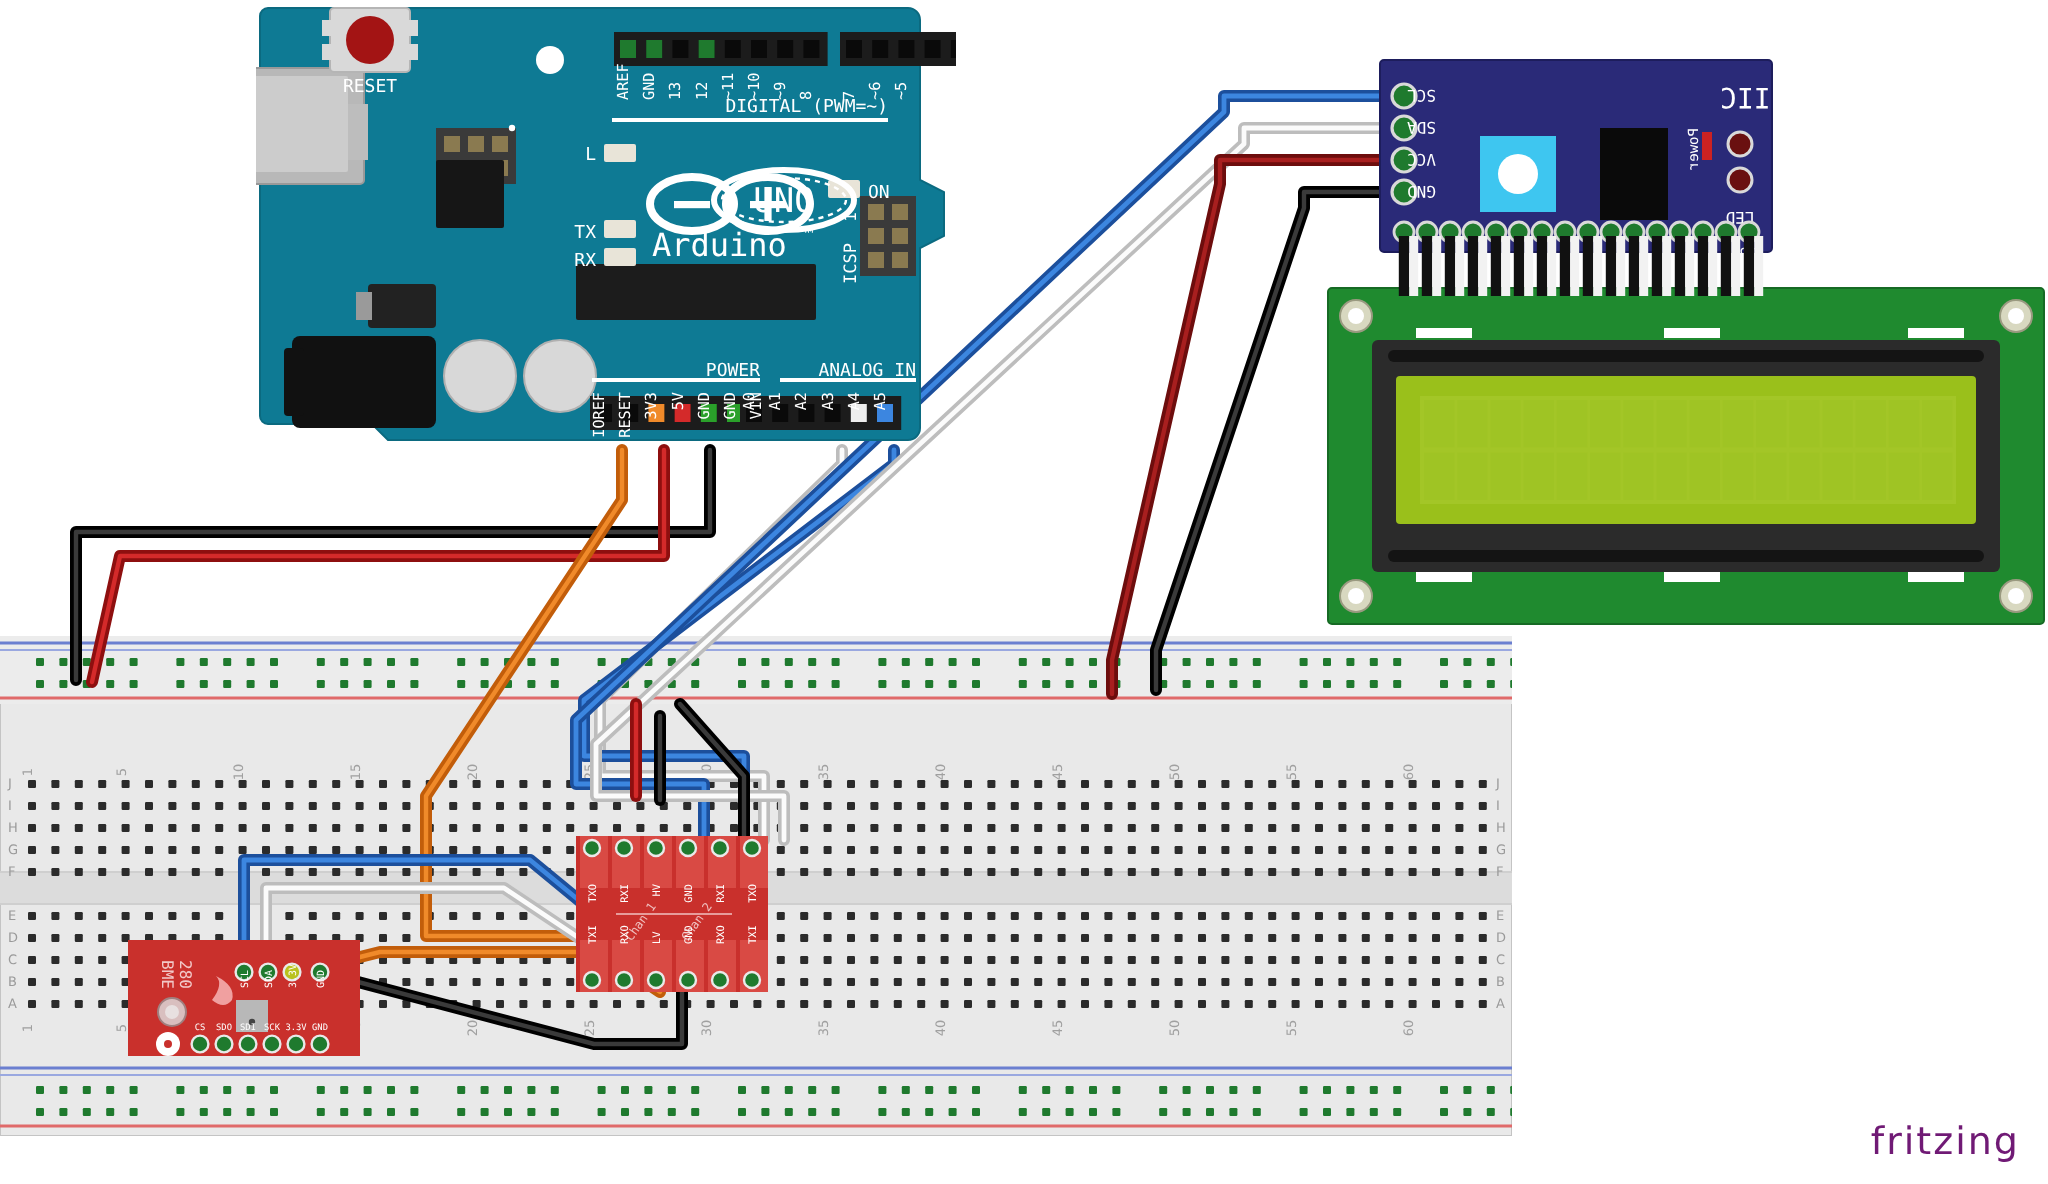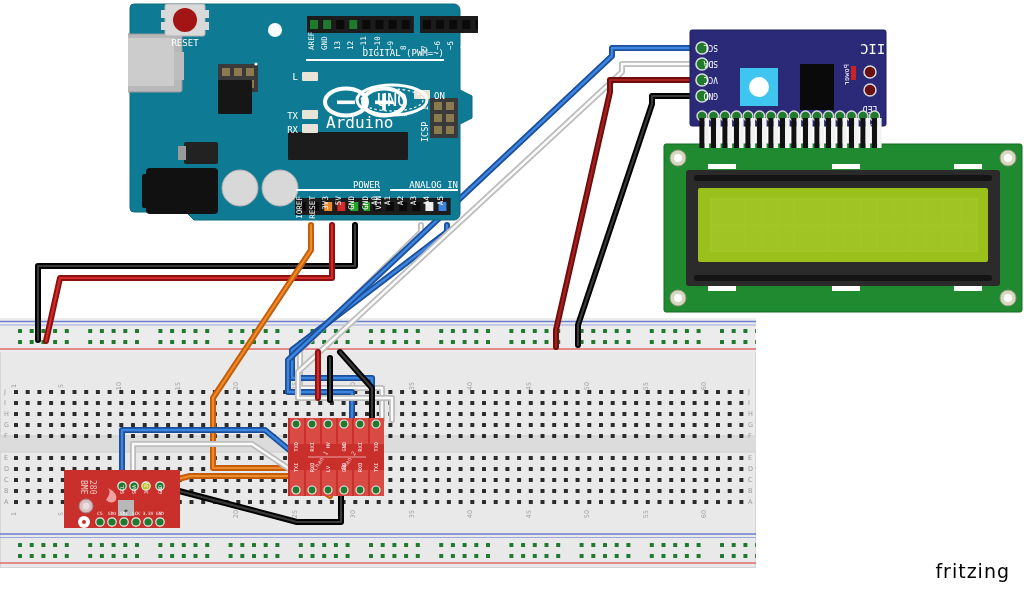--- a/index.html
+++ b/index.html
@@ -2,21 +2,21 @@
 <html><head>
 <meta charset="utf-8">
 <style>
   html,body{margin:0;padding:0;background:#ffffff;}
   body{width:1024px;height:592px;position:relative;overflow:hidden;
        font-family:"DejaVu Sans Mono",monospace;}
   #stage{position:absolute;left:0;top:0;width:1024px;height:592px;}
   .abs{position:absolute;}
   svg{display:block;}
   .wm{position:absolute;right:14px;bottom:10px;font-family:"DejaVu Sans",sans-serif;
-      font-size:19px;color:#000000;letter-spacing:1px;}
+      font-size:19px;color:#701a75;letter-spacing:1px;}
 </style>
 </head>
 <body>
 
 <div id="stage">
 
   <div class="abs" style="left:0px;top:318px;">
     <svg width="756" height="250" viewBox="0 0 756 250">
       <defs>
         <g id="bbhole">

